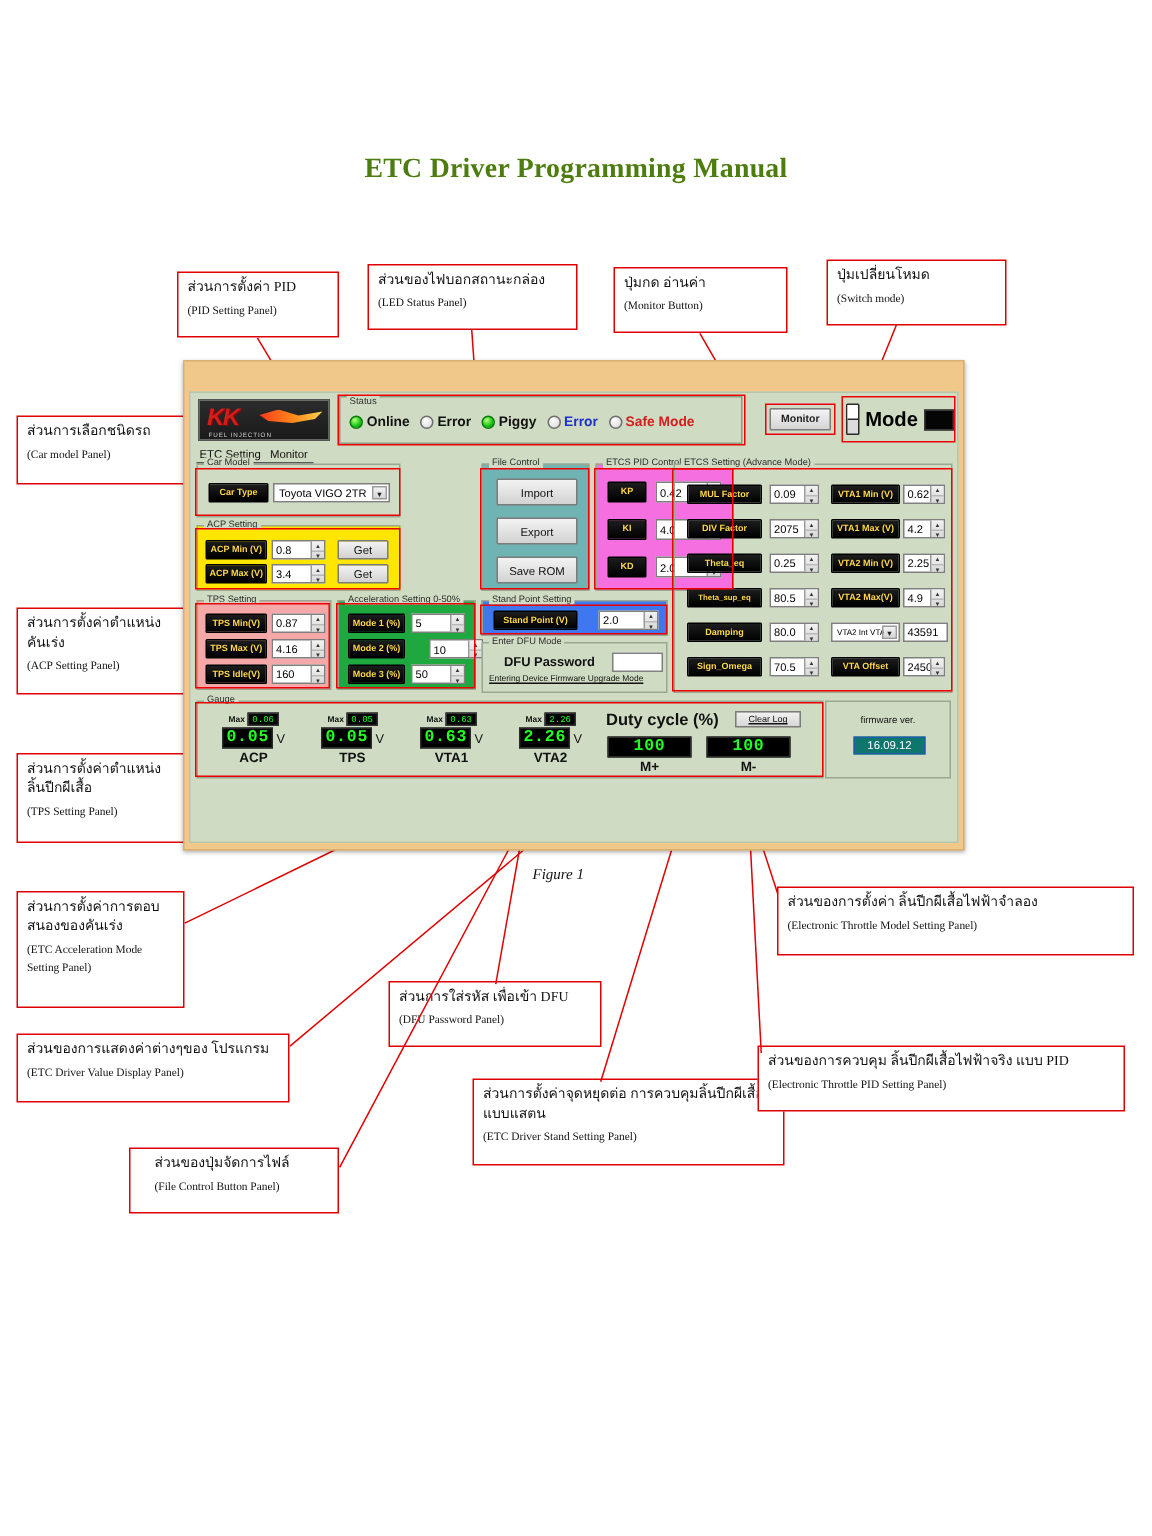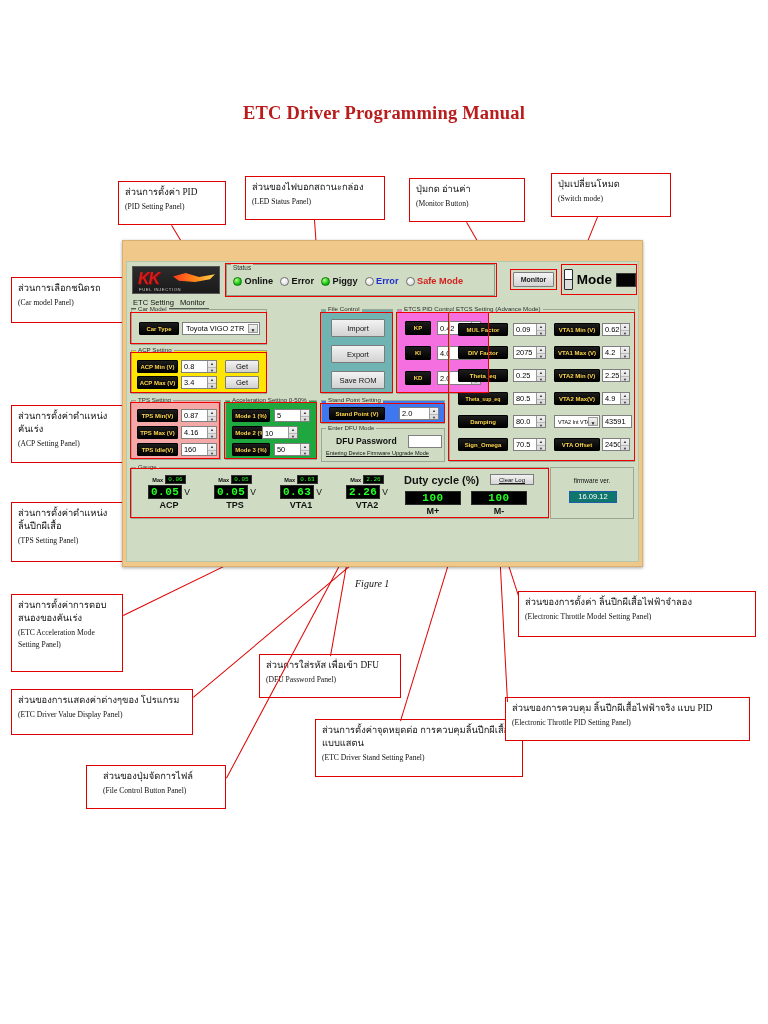--- a/index.html
+++ b/index.html
@@ -5,21 +5,21 @@
   html,body{margin:0;padding:0;}
   body{
     width:768px;height:1024px;background:#ffffff;position:relative;
     font-family:"Liberation Sans", sans-serif;
     overflow:hidden;
   }
   
   #doc-title{
     position:absolute;left:0;top:103px;width:768px;text-align:center;
     font-family:"Liberation Serif", serif;font-weight:bold;font-size:18.5px;
-    color:#b91c1c;letter-spacing:0.2px;
+    color:#4d7c0f;letter-spacing:0.2px;
   }
   
   .callout{
     position:absolute;border:1.3px solid #e00000;background:#fff;
     box-sizing:border-box;padding:4px 6px;color:#111;
     font-family:"Liberation Serif", serif;
   }
   .callout .th{font-size:9.3px;line-height:13px;display:block;}
   .callout .en{font-size:7.6px;line-height:12px;display:block;margin-top:2px;}
   
@@ -367,21 +367,21 @@
       <div class="legend" style="background:#cfdcc3;">Acceleration Setting 0-50%</div>
       <div class="chip" style="position:absolute;left:6px;top:8px;width:38px;height:13px;">Mode 1 (%)</div>
       <div class="spin" style="position:absolute;left:48px;top:8px;width:36px;height:13px;">
         <span class="v">5</span>
         <span class="arrows">
             <div>▲</div>
             <div>▼</div>
           </span>
       </div>
       <div class="chip" style="position:absolute;left:6px;top:25px;width:38px;height:13px;">Mode 2 (%)</div>
-      <div class="spin" style="position:absolute;left:36px;top:25px;width:36px;height:13px;align-items:flex-end;">
+      <div class="spin" style="position:absolute;left:60px;top:25px;width:36px;height:13px;align-items:flex-end;">
         <span class="v">10</span>
         <span class="arrows">
             <div>▲</div>
             <div>▼</div>
           </span>
       </div>
       <div class="chip" style="position:absolute;left:6px;top:42px;width:38px;height:13px;">Mode 3 (%)</div>
       <div class="spin" style="position:absolute;left:48px;top:42px;width:36px;height:13px;">
         <span class="v">50</span>
         <span class="arrows">

